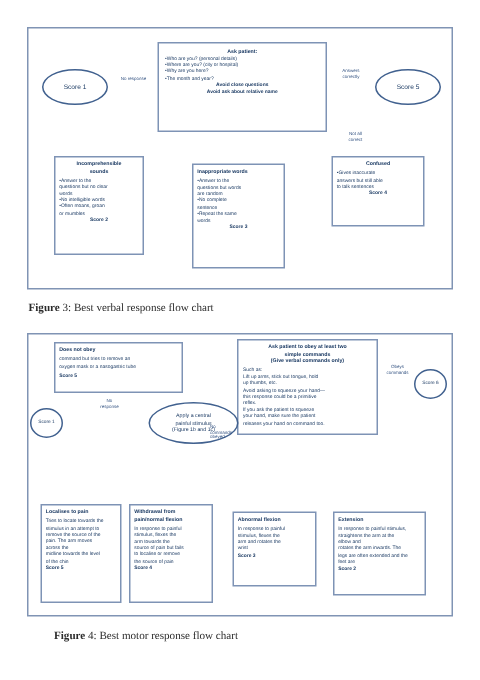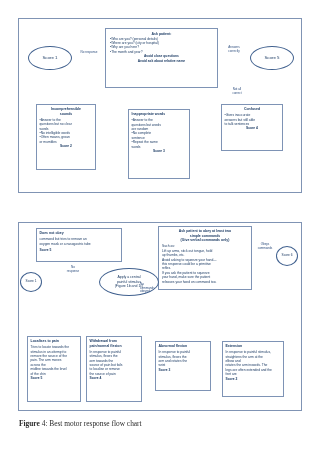--- a/index.html
+++ b/index.html
@@ -24,21 +24,21 @@
   
   .caption {
     position: absolute;
     font-family: "Liberation Serif", serif;
     font-size: 7.4px;
     color: #2b2b2b;
     white-space: nowrap;
   }
   .caption b { font-weight: bold; }
   #fig3-caption { left: 19px; top: 200px; }
-  #fig4-caption { left: 19px; top: 419px; }
+  #fig4-caption { left: 36px; top: 419px; }
 
   
   .box {
     position: absolute;
     border: 1px solid #7e93b5;
     background: #ffffff;
     color: #1b3a63;
     padding: 2px 2.5px;
     overflow: hidden;
   }
@@ -179,20 +179,24 @@
 
   <div class="box" style="left:221px; top:104px; width:62px; height:47px;">
     <span class="hd center">Confused</span>
     <span class="sp"></span>
     <span class="ln">•Gives inaccurate</span>
     <span class="ln">answers but still able</span>
     <span class="ln">to talk sentences</span>
     <span class="ln b center">Score 4</span>
   </div>
 
+  <div class="caption" id="fig3-caption">
+    <b>Figure</b>
+    <span>3</span><span>: Best verbal response flow chart</span>
+  </div>
 
   <div class="figframe" id="fig4-frame"></div>
 
   <div class="box" style="left:158px; top:226px; width:94px; height:64px; padding:2px 3px;">
     <span class="hd center">Ask patient to obey at least two</span>
     <span class="hd center">simple commands</span>
     <span class="hd center">(Give verbal commands only)</span>
     <span class="sp"></span>
     <span class="ln">Such as:</span>
     <span class="ln">Lift up arms, stick out tongue, hold</span>

